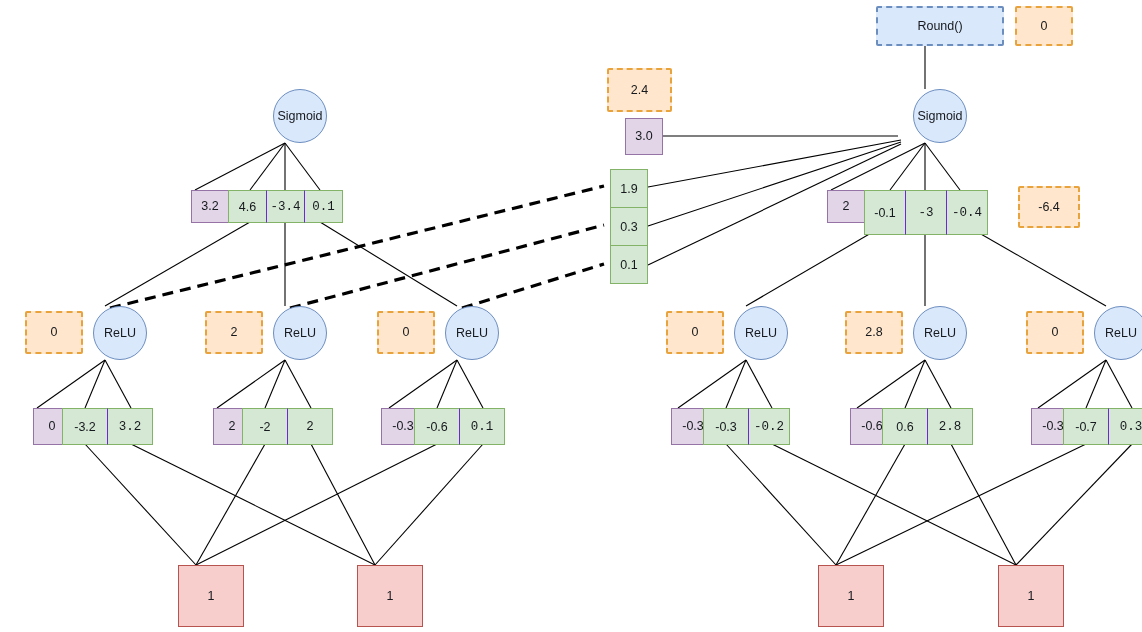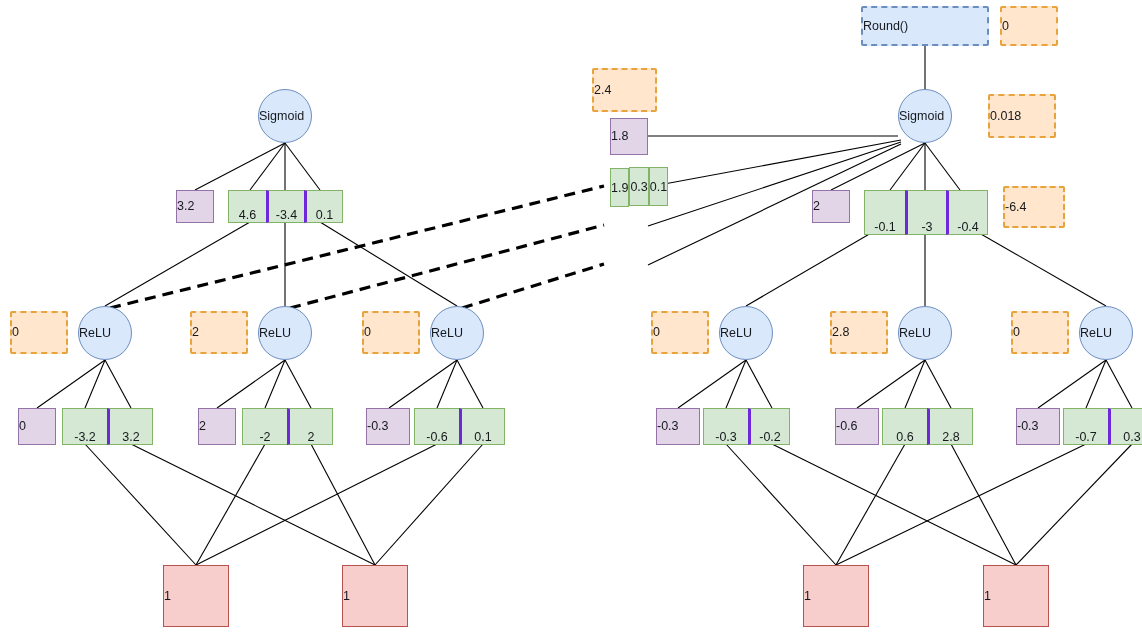--- a/index.html
+++ b/index.html
@@ -1,30 +1,30 @@
 <!DOCTYPE html>
 <html><head>
 <meta charset="utf-8">
 <style>
   html,body{margin:0;padding:0;background:#ffffff;}
   #stage{position:relative;width:1142px;height:632px;overflow:hidden;
          font-family:"Liberation Sans",sans-serif;background:#ffffff;}
   svg.edges{position:absolute;left:0;top:0;width:1142px;height:632px;pointer-events:none;}
   .node{position:absolute;box-sizing:border-box;display:flex;align-items:center;
-        justify-content:flex-start;color:#16191d;font-size:12.5px;line-height:1;}
+        justify-content:center;color:#16191d;font-size:12.5px;line-height:1;margin-left:15px;}
   .circ{border-radius:50%;background:#dae8fc;border:1px solid #6c8ebf;}
   .roundbox{background:#dae8fc;border:2px dashed #6c8ebf;border-radius:2px;font-size:12.5px;}
   .orange{background:#ffe6cc;border:2px dashed #e8a33d;border-radius:2px;}
   .purple{background:#e1d5e7;border:1px solid #9673a6;}
   .red{background:#f8cecc;border:1px solid #b85450;}
   .grow{position:absolute;display:flex;box-sizing:border-box;}
-  .grow>div{box-sizing:border-box;display:flex;align-items:flex-end;justify-content:center;
+  .grow>div{box-sizing:border-box;display:flex;align-items:center;justify-content:center;
             background:#d5e8d4;border:1px solid #82b366;color:#16191d;font-size:12.5px;}
-  .grow>div+div{border-left:3px solid #6d28d9;margin-left:-1px;}
-  .gcol{position:absolute;display:flex;flex-direction:row;box-sizing:border-box;}
+  .grow>div+div{border-left:1px solid #6d28d9;margin-left:-1px;font-family:Liberation Mono, monospace;}
+  .gcol{position:absolute;display:flex;flex-direction:column;box-sizing:border-box;justify-content:center;}
   .gcol>div{box-sizing:border-box;display:flex;align-items:center;justify-content:center;
             background:#d5e8d4;border:1px solid #82b366;color:#16191d;font-size:12.5px;}
   .gcol>div+div{border-top:1px solid #82b366;margin-top:-1px;}
 </style>
 </head>
 <body>
 
 <div id="stage">
 
   <svg class="edges" viewBox="0 0 1142 632">
@@ -178,21 +178,21 @@
     <span>1</span>
   </div>
   <div class="node red" style="left:342px;top:565px;width:66px;height:62px;">
     <span>1</span>
   </div>
 
   <div class="node orange" style="left:592px;top:68px;width:65px;height:44px;">
     <span>2.4</span>
   </div>
   <div class="node purple" style="left:610px;top:118px;width:38px;height:37px;">
-    <span>1.8</span>
+    <span>3.0</span>
   </div>
   <div class="gcol" style="left:610px;top:168px;width:38px;height:117px;">
     <div style="height:39px;">
       <span>1.9</span>
       </div>
     <div style="height:39px;">
       <span>0.3</span>
       </div>
     <div style="height:39px;">
       <span>0.1</span>
@@ -202,23 +202,20 @@
   <div class="node roundbox" style="left:861px;top:6px;width:128px;height:40px;">
     <span>Round()</span>
   </div>
   <div class="node orange" style="left:1000px;top:6px;width:58px;height:40px;">
     <span>0</span>
   </div>
 
   <div class="node circ" style="left:898px;top:89px;width:54px;height:54px;">
     <span>Sigmoid</span>
   </div>
-  <div class="node orange" style="left:988px;top:94px;width:68px;height:44px;">
-    <span>0.018</span>
-  </div>
 
   <div class="node purple" style="left:812px;top:190px;width:38px;height:33px;">
     <span>2</span>
   </div>
   <div class="grow" style="left:864px;top:190px;width:124px;height:45px;">
     <div style="width:42px;">
       <span>-0.1</span>
       </div>
     <div style="width:42px;">
       <span>-3</span>

